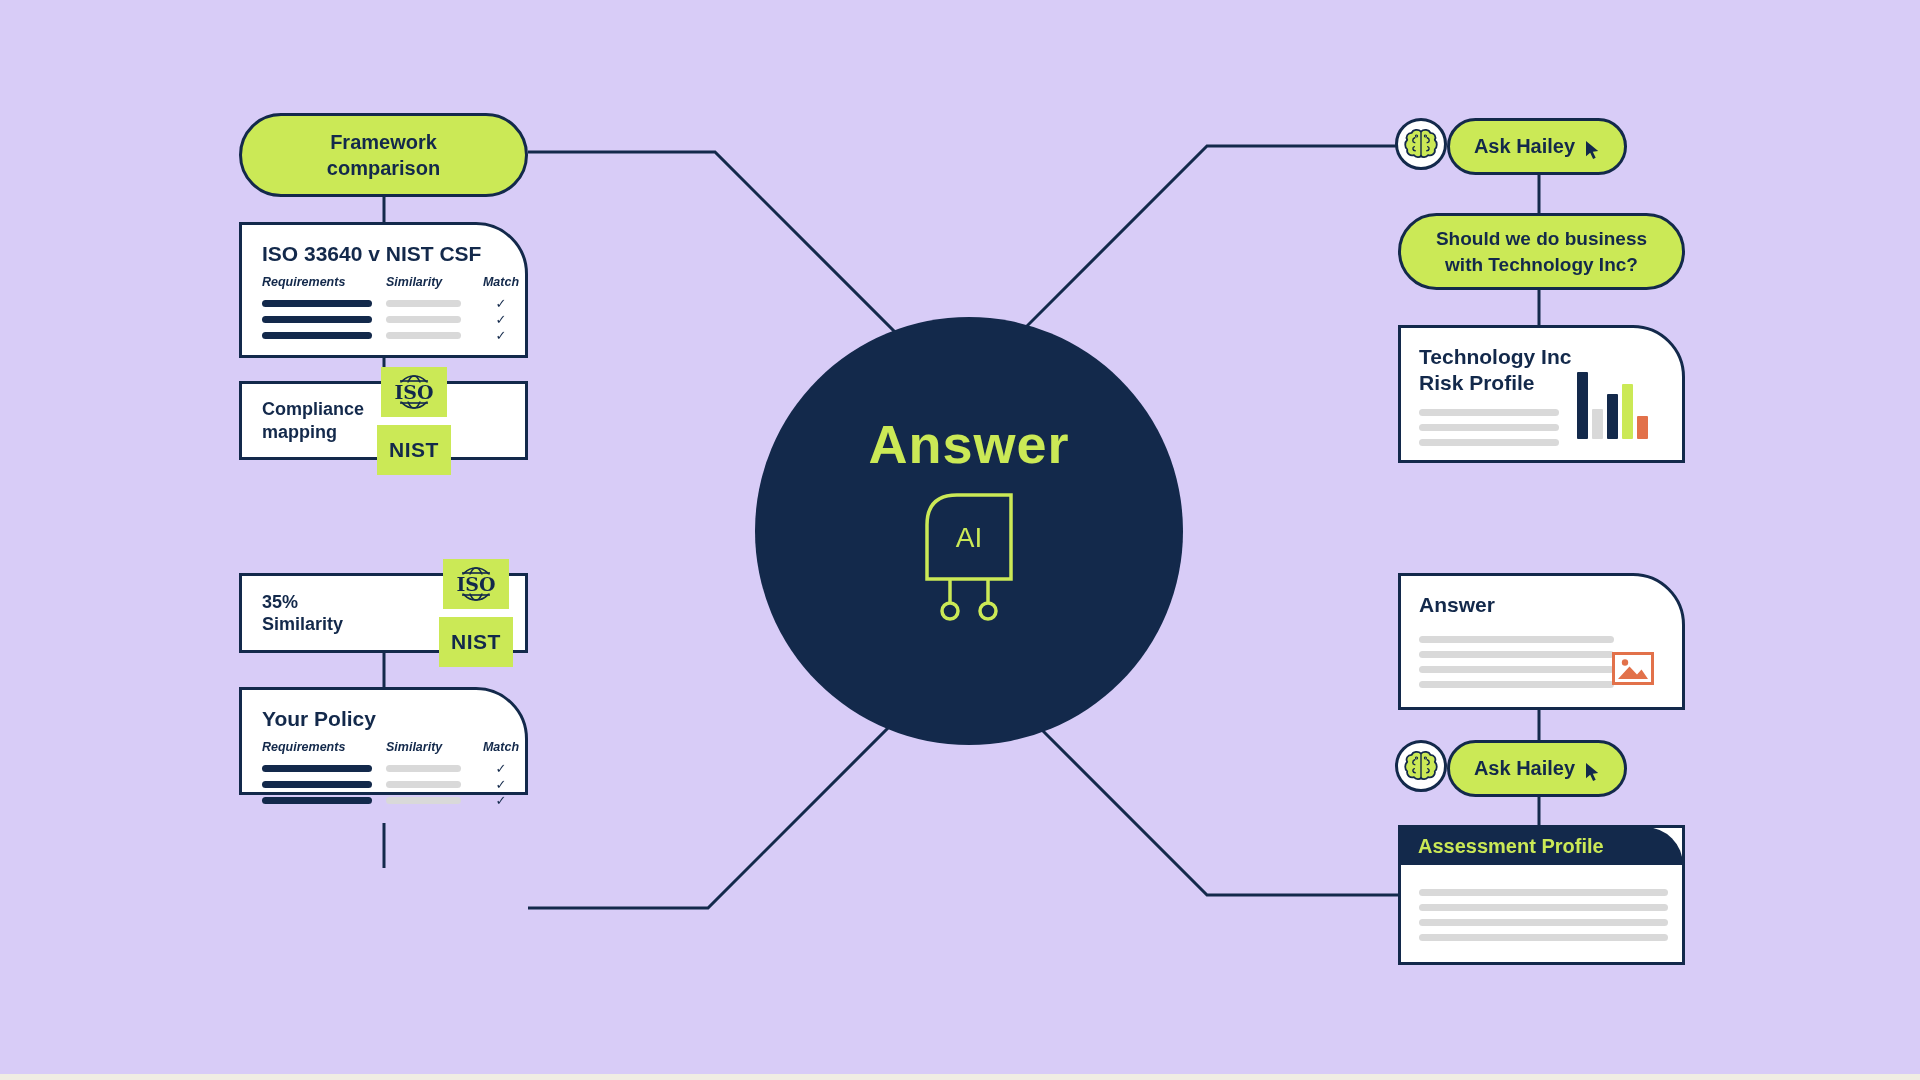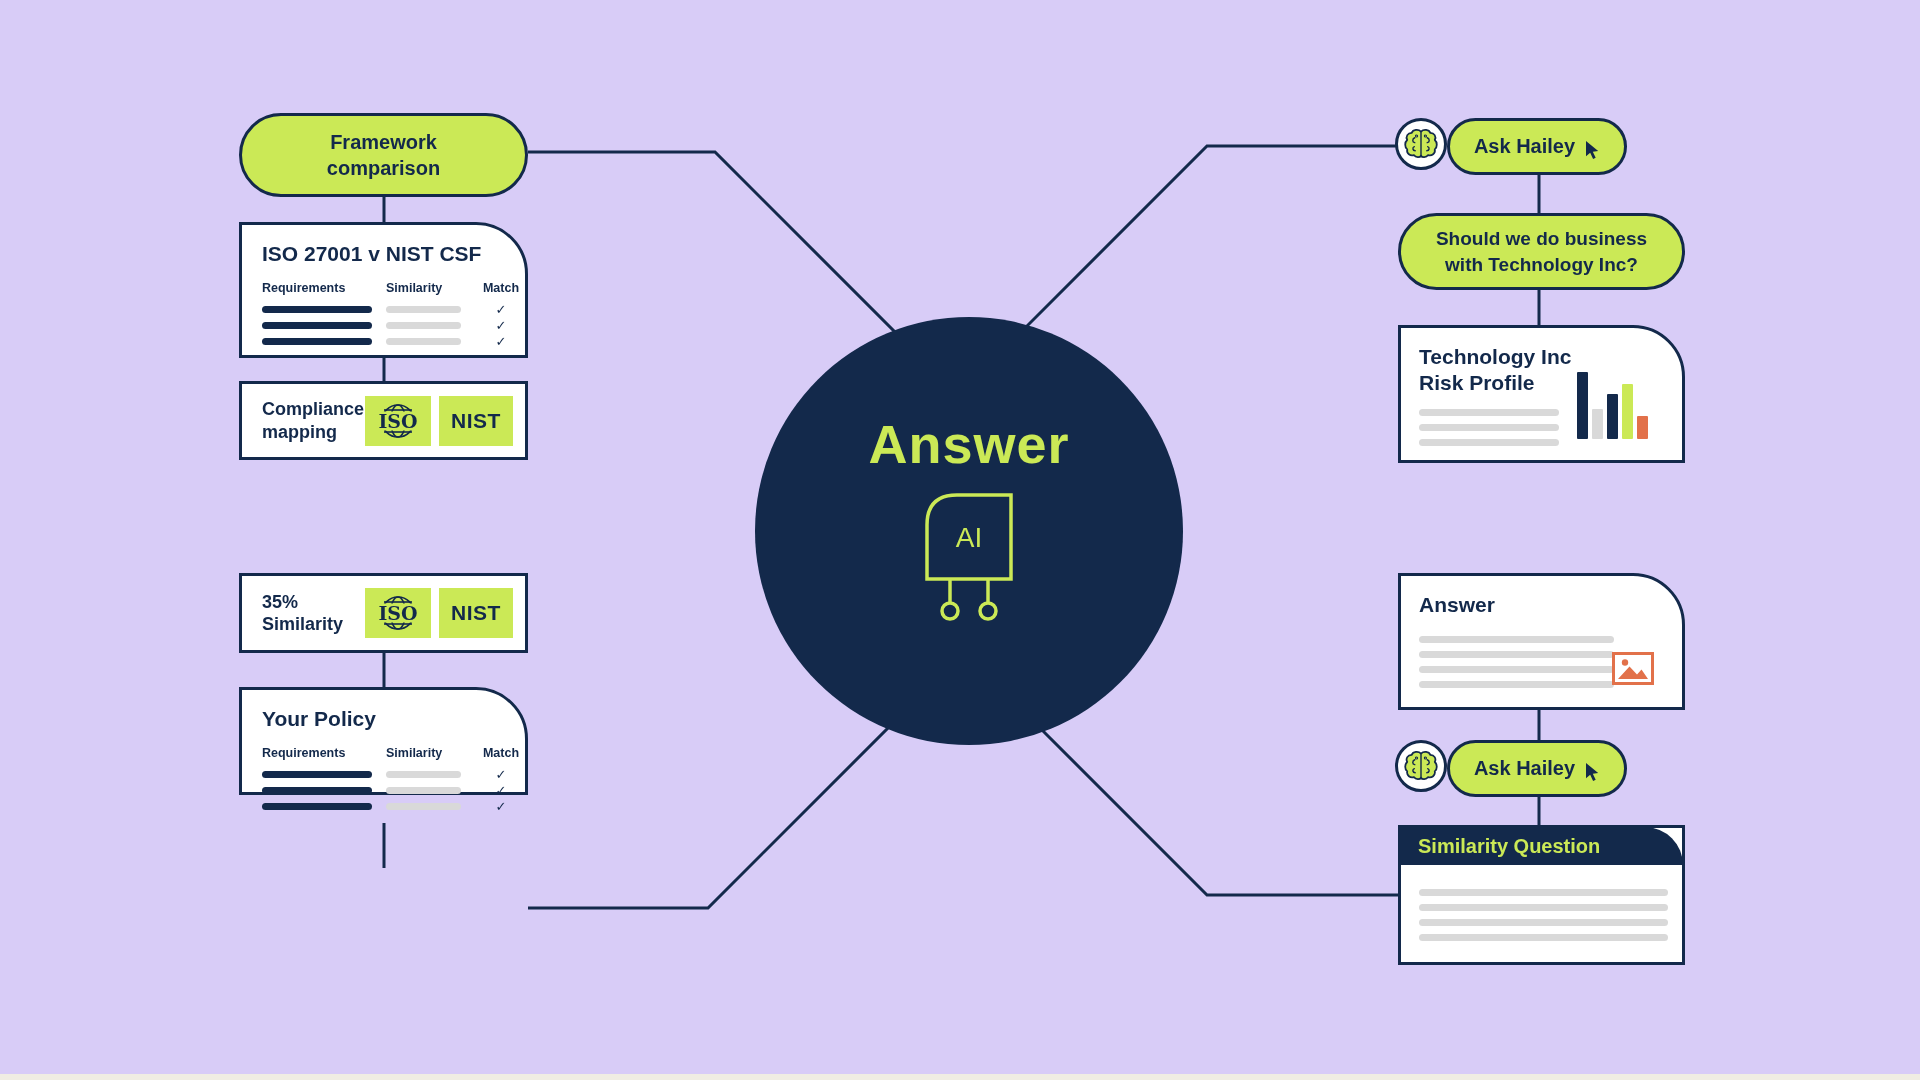--- a/index.html
+++ b/index.html
@@ -18,32 +18,32 @@
   .pill-ask{border-radius:29px; font-size:20px; font-weight:600; gap:10px;}
   .pill-question{border-radius:39px; font-size:19px; font-weight:600; line-height:1.35;}
   .pill-inner{display:block;}
 
   
   .card{background:var(--white); border:3px solid var(--navy); color:var(--navy);}
   .folder{border-radius:0 52px 0 0;}
   .card-title{font-size:21px; font-weight:600; line-height:1.25; color:var(--navy);}
 
   
-  .mt{margin-top:14px;}
+  .mt{margin-top:8px;font-style:italic;}
   .mt-head,.mt-row{display:grid; grid-template-columns:112px 78px 50px; column-gap:12px; align-items:center;}
   .mt-head{font-size:12.5px; font-weight:700; margin-bottom:6px;}
   .mt-head span:last-child{text-align:center;}
   .mt-row{height:16px;}
   .bar{height:7px; border-radius:4px;}
   .bar-navy{background:var(--navy); width:110px;}
   .bar-gray{background:var(--gray); width:75px;}
   .check{font-family:"DejaVu Sans",sans-serif; font-size:13px; font-weight:700; text-align:center; color:var(--navy); line-height:1;}
 
   
-  .badges{display:flex; gap:8px; align-items:center;}
+  .badges{display:flex; gap:8px; align-items:center;flex-direction:column;}
   .badge{display:block;}
 
   
   #hailey-circle{left:755px; top:317px; width:428px; height:428px; border-radius:50%; background:var(--navy); display:flex; flex-direction:column; align-items:center;}
   #hailey-name{margin-top:96px; color:var(--lime); font-size:54px; font-weight:600; letter-spacing:1px;}
   #ai-chip{margin-top:16px;}
 
   
   .ph-line{height:7px; border-radius:4px; background:var(--gray);}
   .ph-stack{display:flex; flex-direction:column; gap:8px;}
@@ -76,21 +76,21 @@
       <line x1="1539" y1="710" x2="1539" y2="742"></line>
       <line x1="1539" y1="797" x2="1539" y2="827"></line>
     </g>
   </svg>
 
   <div class="abs pill pill-big" style="left:239px; top:113px; width:289px; height:84px;">
     <span class="pill-inner" style="width:160px;">Framework comparison</span>
   </div>
 
   <div class="abs card folder" style="left:239px; top:222px; width:289px; height:136px; padding:16px 14px 0 20px;">
-    <div class="card-title">ISO 27001 v NIST CSF</div>
+    <div class="card-title">ISO 33640 v NIST CSF</div>
     <div class="mt">
       <div class="mt-head">
         <span>Requirements</span>
         <span>Similarity</span>
         <span>Match</span>
       </div>
       <div class="mt-row">
         <div class="bar bar-navy"></div>
         <div class="bar bar-gray"></div>
         <span class="check">✓</span>
@@ -251,21 +251,21 @@
 
   <div class="abs pill pill-ask" style="left:1447px; top:740px; width:180px; height:57px;">
     <span>Ask Hailey</span>
     <svg width="15" height="20" viewBox="0 0 15 20" style="margin-top:6px;">
       <path d="M1 1 L1 16.2 L5.2 12.8 L8.1 19 L10.7 17.8 L7.8 11.7 L13.2 11.1 Z" fill="#13294b"></path>
     </svg>
   </div>
 
   <div class="abs card" style="left:1398px; top:825px; width:287px; height:140px; padding:0;">
     <div id="assess-header">
-      <span>Similarity Question</span>
+      <span>Assessment Profile</span>
     </div>
     <div class="ph-stack" style="margin:24px 14px 0 18px;">
       <div class="ph-line"></div>
       <div class="ph-line"></div>
       <div class="ph-line"></div>
       <div class="ph-line"></div>
     </div>
   </div>
 
   <div class="abs" id="bottom-strip"></div>

